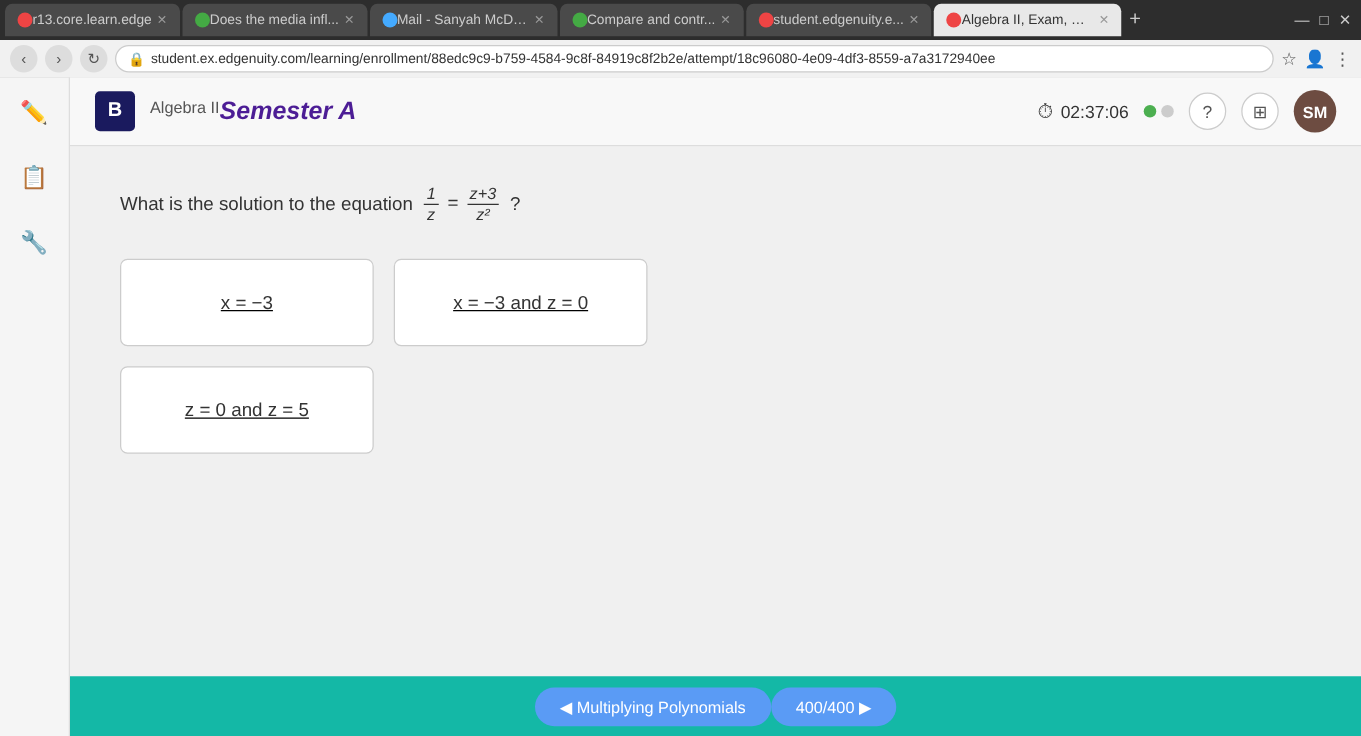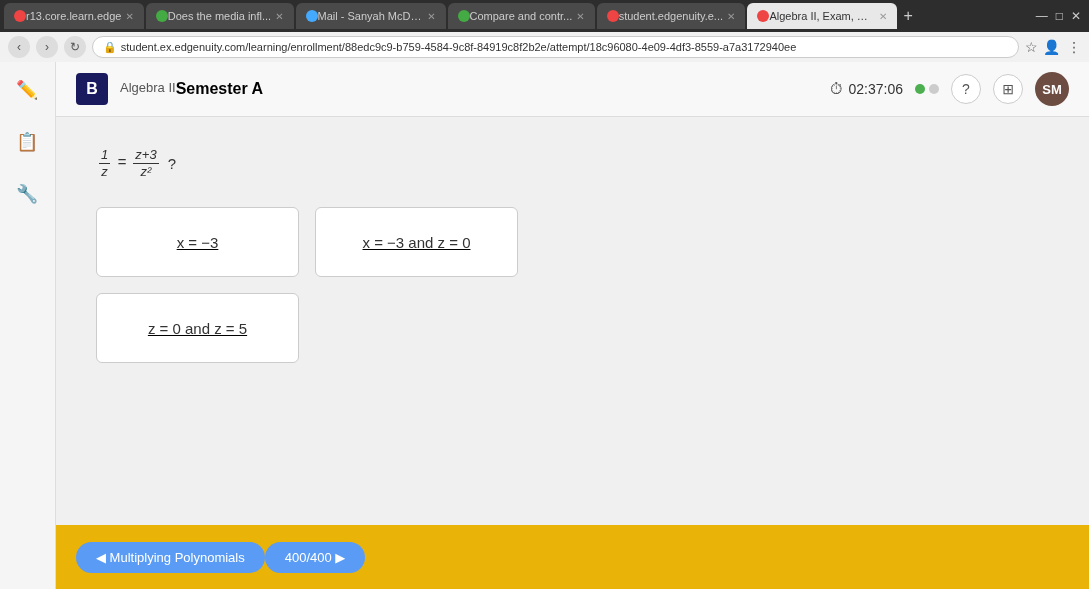--- a/index.html
+++ b/index.html
@@ -171,23 +171,24 @@
     }
     .header-title {
       display: flex;
       flex-direction: row;
     }
     .header-title-top {
       font-size: 13px;
       color: #555;
     }
     .header-title-bottom {
-      font-size: 16px;
+      font-size: 20px;
       font-weight: bold;
-      color: #000000;
+      color: #4c1d95;
+      font-style: italic;
     }
     .header-right {
       display: flex;
       align-items: center;
       gap: 12px;
     }
     .timer {
       display: flex;
       align-items: center;
       gap: 6px;
@@ -277,25 +278,25 @@
       font-size: 15px;
       color: #333;
       transition: border-color 0.2s;
     }
     .answer-choice.row2 {
       grid-column: 1;
     }
 
     
     .bottom-bar {
-      height: 64px;
-      background: #eab308;
-      display: flex;
-      align-items: center;
-      justify-content: flex-start;
+      height: 48px;
+      background: #14b8a6;
+      display: flex;
+      align-items: center;
+      justify-content: center;
       padding: 0 20px;
     }
     .bottom-btn {
       background: #5a9bf5;
       color: white;
       border: none;
       border-radius: 20px;
       padding: 8px 20px;
       font-size: 13px;
       cursor: pointer;
@@ -411,20 +412,21 @@
           <div class="dot grey"></div>
         </div>
         <div class="header-btn">?</div>
         <div class="header-btn">⊞</div>
         <div class="avatar">SM</div>
       </div>
     </div>
 
     <div class="question-area">
       <div class="question-text">
+        <span>What is the solution to the equation</span>
         <span class="math-inline">
           <span class="fraction">
             <span class="num">1</span>
             <span class="den">z</span>
           </span>
           =
           <span class="fraction">
             <span class="num">z+3</span>
             <span class="den">z²</span>
           </span>

